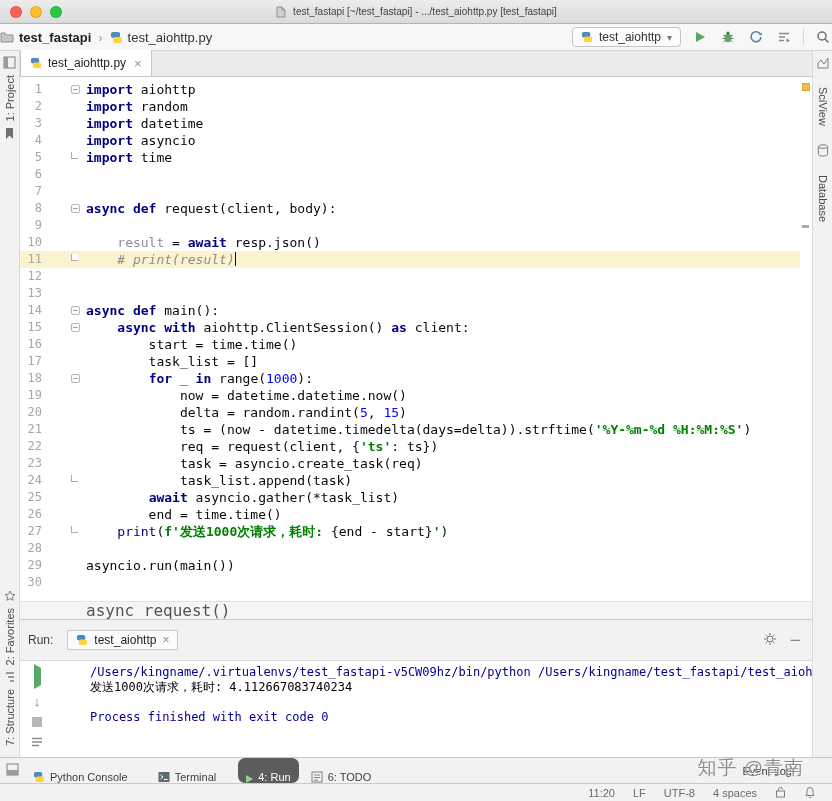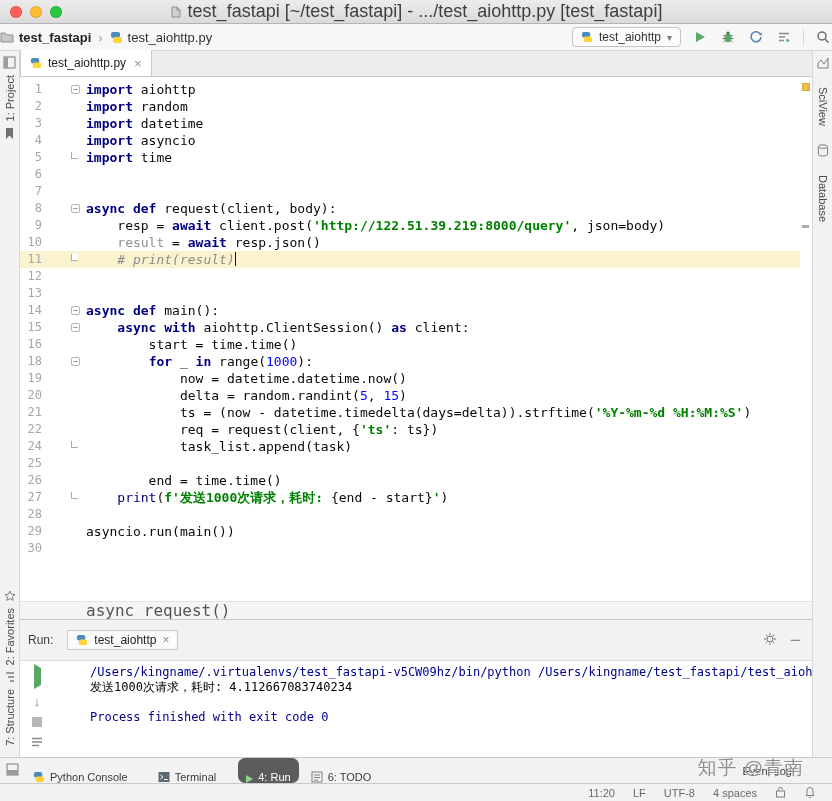--- a/index.html
+++ b/index.html
@@ -7,21 +7,21 @@
   body { font-family:"Liberation Sans", sans-serif; background:#fff; overflow:hidden; }
   .window { position:relative; width:832px; height:801px; background:#fff; overflow:hidden; }
 
   
   .titlebar { position:absolute; top:0; left:0; right:0; height:24px;
     background:linear-gradient(#ECECEC,#DADADA); border-bottom:1px solid #B3B3B3;
     display:flex; align-items:center; justify-content:center; }
   .traffic { position:absolute; left:10px; top:6px; display:flex; gap:8px; }
   .tl { width:12px; height:12px; border-radius:50%; border:1px solid rgba(0,0,0,.12); }
   .tl.red{background:#FF5F57}.tl.yellow{background:#FFBD2E}.tl.green{background:#28C940}
-  .title-text { font-size:18px; color:#3F3F3F; display:flex; align-items:center; gap:6px; }
+  .title-text { font-size:10px; color:#3F3F3F; display:flex; align-items:center; gap:6px; }
 
   
   .navbar { position:absolute; top:24px; left:0; right:0; height:27px; background:#F7F7F7;
     border-bottom:1px solid #D5D5D5; display:flex; align-items:center; padding:0 0;
     font-size:13px; color:#333; }
   .crumb { display:flex; align-items:center; gap:5px; }
   .crumb .proj { font-weight:bold; color:#222; }
   .chev { color:#9A9A9A; font-size:13px; padding:0 2px; }
   .nav-right { margin-left:auto; display:flex; align-items:center; gap:10px; }
   .runconfig { display:flex; align-items:center; gap:6px; background:#FCFCFC;
@@ -275,21 +275,20 @@
         <div class="code-row">
           <span class="ln">8</span>
           <span class="fold">
             <span class="fold-m start">−</span>
           </span>
           <span class="code"><span class="tk-kw">async</span><span class="tk-p"> </span><span class="tk-kw">def</span><span class="tk-p"> request(client, body):</span></span>
         </div>
         <div class="code-row">
           <span class="ln">9</span>
           <span class="fold"></span>
-          <span class="code"><span class="tk-p">    resp = </span><span class="tk-kw">await</span><span class="tk-p"> client.post(</span><span class="tk-str">'http://122.51.39.219:8000/query'</span><span class="tk-p">, json=body)</span></span>
         </div>
         <div class="code-row">
           <span class="ln">10</span>
           <span class="fold"></span>
           <span class="code"><span class="tk-p">    </span><span class="tk-gray">result</span><span class="tk-p"> = </span><span class="tk-kw">await</span><span class="tk-p"> resp.json()</span></span>
         </div>
         <div class="code-row current">
           <span class="ln">11</span>
           <span class="fold">
             <span class="fold-m end"></span>
@@ -319,20 +318,25 @@
             <span class="fold-m start">−</span>
           </span>
           <span class="code"><span class="tk-p">    </span><span class="tk-kw">async</span><span class="tk-p"> </span><span class="tk-kw">with</span><span class="tk-p"> aiohttp.ClientSession() </span><span class="tk-kw">as</span><span class="tk-p"> client:</span></span>
         </div>
         <div class="code-row">
           <span class="ln">16</span>
           <span class="fold"></span>
           <span class="code"><span class="tk-p">        start = time.time()</span></span>
         </div>
         <div class="code-row">
+          <span class="ln">17</span>
+          <span class="fold"></span>
+          <span class="code"><span class="tk-p">        task_list = []</span></span>
+        </div>
+        <div class="code-row">
           <span class="ln">18</span>
           <span class="fold">
             <span class="fold-m start">−</span>
           </span>
           <span class="code"><span class="tk-p">        </span><span class="tk-kw">for</span><span class="tk-p"> _ </span><span class="tk-kw">in</span><span class="tk-p"> range(</span><span class="tk-num">1000</span><span class="tk-p">):</span></span>
         </div>
         <div class="code-row">
           <span class="ln">19</span>
           <span class="fold"></span>
           <span class="code"><span class="tk-p">            now = datetime.datetime.now()</span></span>
@@ -346,29 +350,35 @@
           <span class="ln">21</span>
           <span class="fold"></span>
           <span class="code"><span class="tk-p">            ts = (now - datetime.timedelta(days=delta)).strftime(</span><span class="tk-str">'%Y-%m-%d %H:%M:%S'</span><span class="tk-p">)</span></span>
         </div>
         <div class="code-row">
           <span class="ln">22</span>
           <span class="fold"></span>
           <span class="code"><span class="tk-p">            req = request(client, {</span><span class="tk-str">'ts'</span><span class="tk-p">: ts})</span></span>
         </div>
         <div class="code-row">
+          <span class="ln">23</span>
+          <span class="fold"></span>
+          <span class="code"><span class="tk-p">            task = asyncio.create_task(req)</span></span>
+        </div>
+        <div class="code-row">
           <span class="ln">24</span>
           <span class="fold">
             <span class="fold-m end"></span>
           </span>
           <span class="code"><span class="tk-p">            task_list.append(task)</span></span>
         </div>
         <div class="code-row">
           <span class="ln">25</span>
           <span class="fold"></span>
+          <span class="code"><span class="tk-p">        </span><span class="tk-kw">await</span><span class="tk-p"> asyncio.gather(*task_list)</span></span>
         </div>
         <div class="code-row">
           <span class="ln">26</span>
           <span class="fold"></span>
           <span class="code"><span class="tk-p">        end = time.time()</span></span>
         </div>
         <div class="code-row">
           <span class="ln">27</span>
           <span class="fold">
             <span class="fold-m end"></span>

